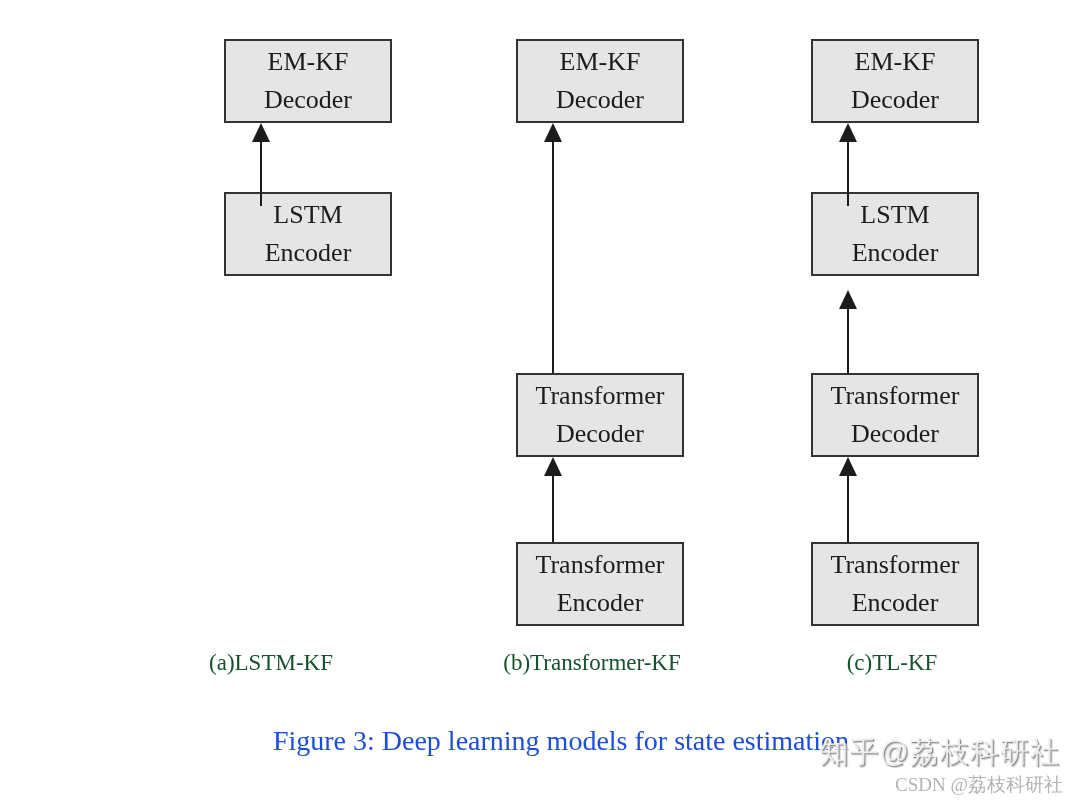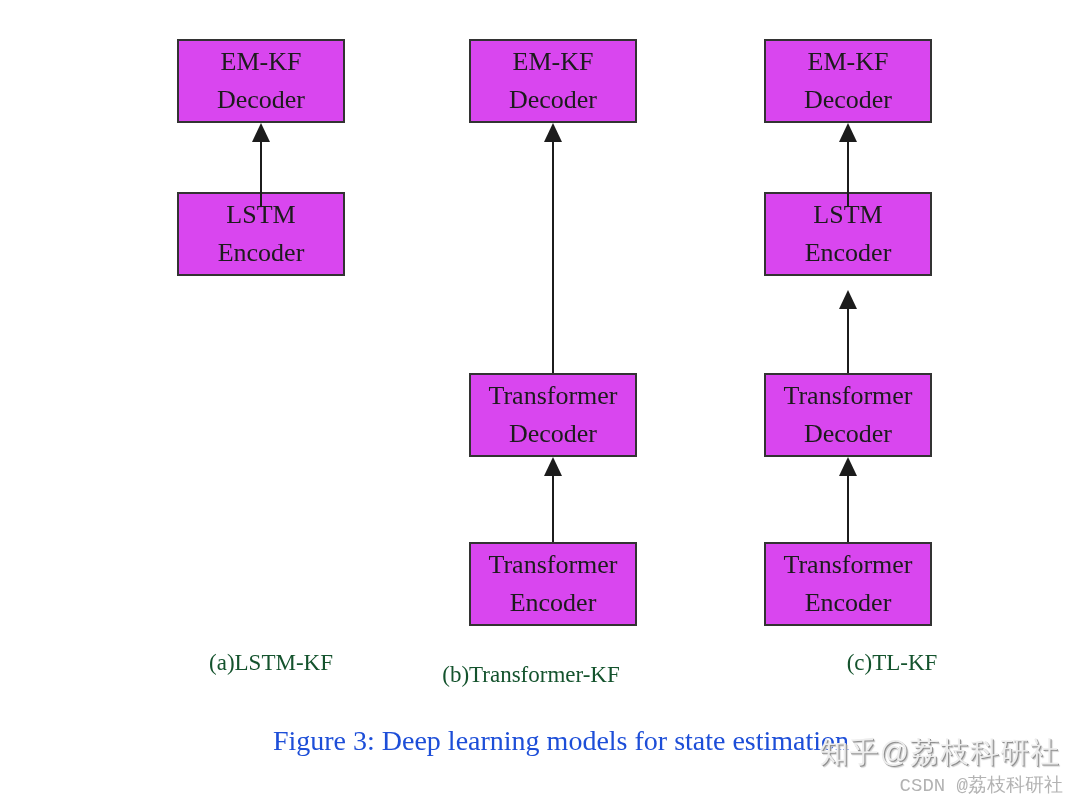--- a/index.html
+++ b/index.html
@@ -12,26 +12,27 @@
   #canvas {
     position: relative;
     width: 1080px; height: 804px;
     background: #ffffff;
   }
   .box {
     position: absolute;
     box-sizing: border-box;
     width: 168px; height: 84px;
     border: 2px solid #333333;
-    background: #d946ef;
+    background: #e5e5e5;
     display: flex;
     flex-direction: column;
     justify-content: center;
     align-items: center;
     text-align: center;
+    margin-left: 47px;
   }
   .box-line {
     font-size: 26px;
     line-height: 38px;
     color: #1c1c1c;
     white-space: nowrap;
   }
   .arrow {
     position: absolute;
     width: 18px;
@@ -79,21 +80,21 @@
     white-space: nowrap;
     font-family: "Liberation Sans", "DejaVu Sans", sans-serif;
   }
   .wm-csdn {
     position: absolute;
     top: 772px;
     right: 17px;
     font-size: 19px;
     color: #b3b3b3;
     white-space: nowrap;
-    font-family: Liberation Mono, monospace;
+    font-family: Liberation Serif, serif;
   }
   
   .col-a { left: 177px; }
   .col-b { left: 469px; }
   .col-c { left: 764px; }
   
   .row-1 { top: 39px; }
   .row-2 { top: 192px; }
   .row-3 { top: 373px; }
   .row-4 { top: 542px; }
@@ -130,21 +131,21 @@
     <div class="box-line">Encoder</div>
   </div>
   <div class="arrow" style="left:544px; top:123px; height:250px;">
     <div class="arrow-head"></div>
     <div class="arrow-line"></div>
   </div>
   <div class="arrow" style="left:544px; top:457px; height:85px;">
     <div class="arrow-head"></div>
     <div class="arrow-line"></div>
   </div>
-  <div class="panel-label" style="left:531px;margin-top:12px;">(b)Transformer-KF</div>
+  <div class="panel-label" style="left:592px;">(b)Transformer-KF</div>
 
   <div class="box col-c row-1">
     <div class="box-line">EM-KF</div>
     <div class="box-line">Decoder</div>
   </div>
   <div class="box col-c row-2">
     <div class="box-line">LSTM</div>
     <div class="box-line">Encoder</div>
   </div>
   <div class="box col-c row-3">

